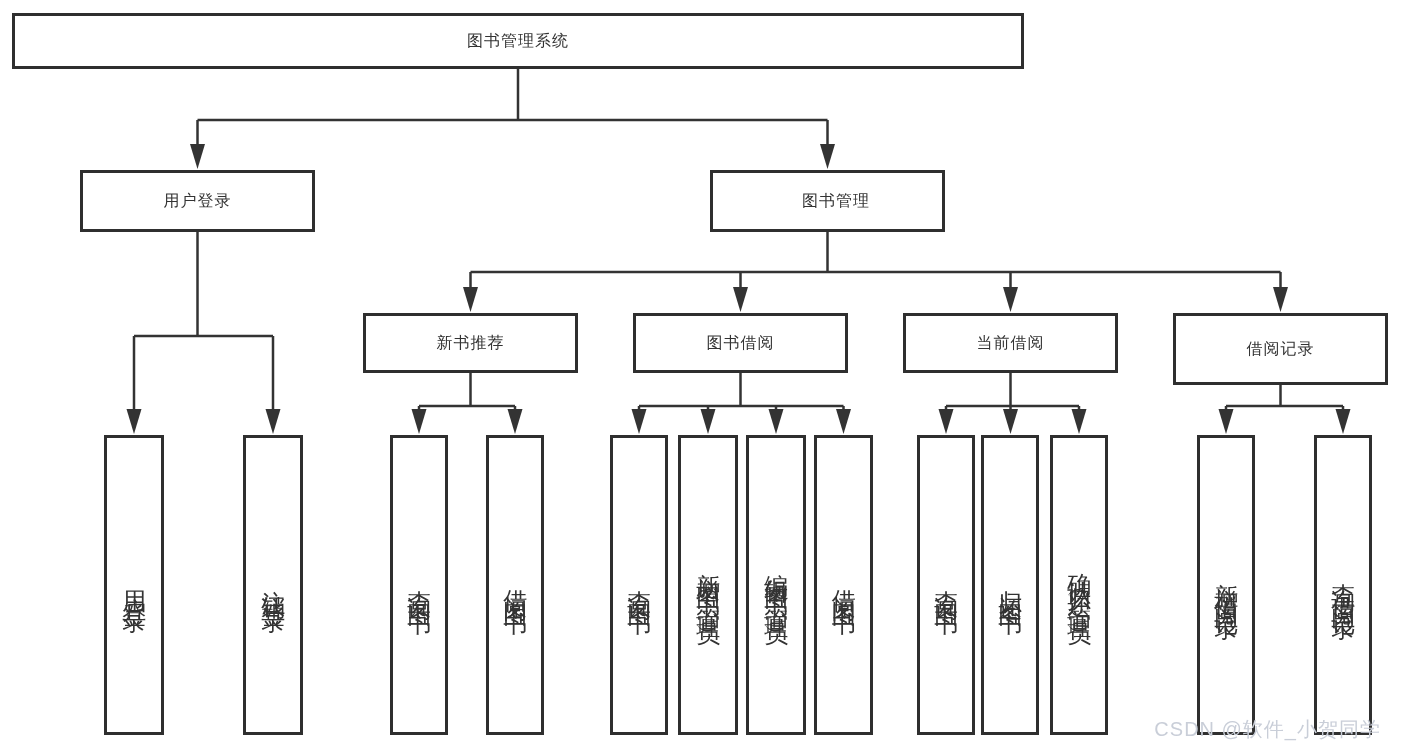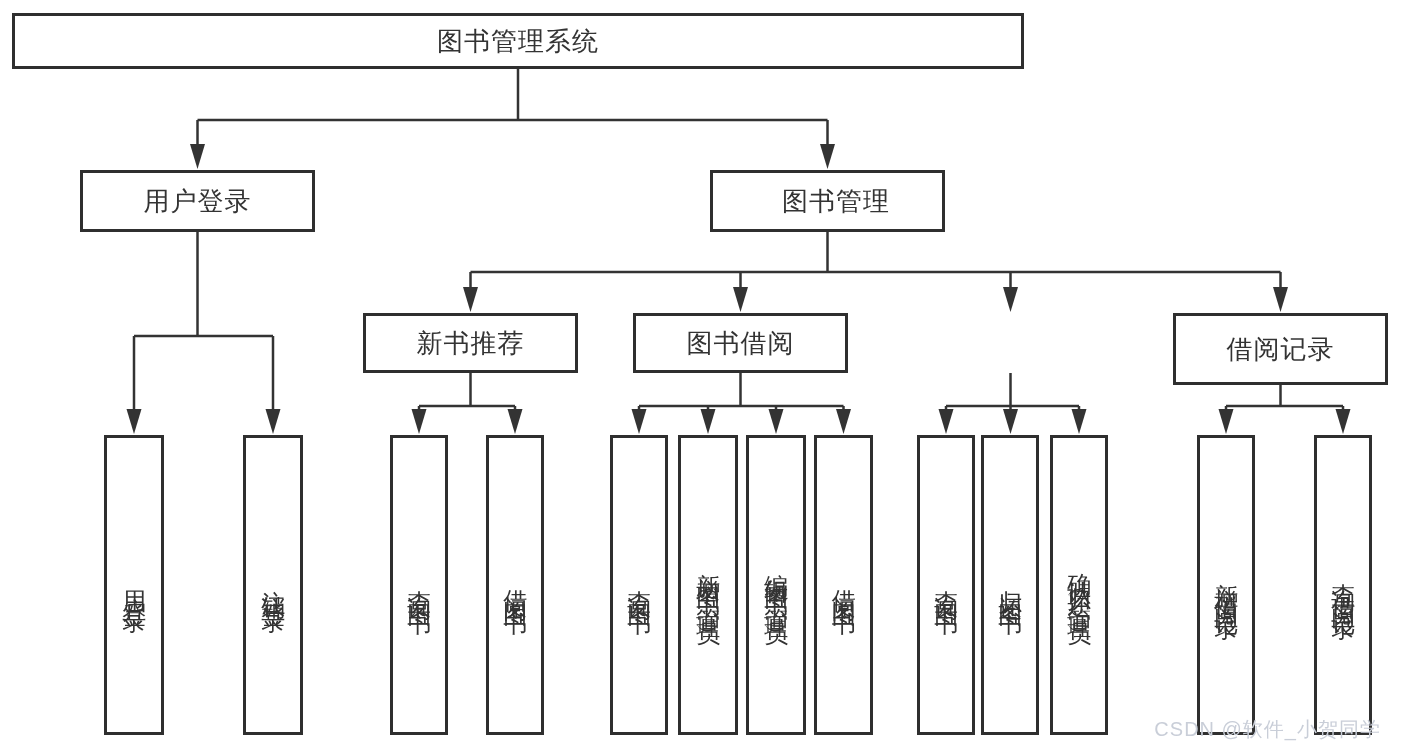--- a/index.html
+++ b/index.html
@@ -21,21 +21,21 @@
     box-sizing: border-box;
     background: #ffffff;
     border: 3px solid #2f2f2f;
     color: #333333;
     display: flex;
     align-items: center;
     justify-content: center;
     text-align: center;
   }
   .h-box {
-    font-size: 26px;
+    font-size: 16px;
     letter-spacing: 1px;
     line-height: 1;
     text-align: center;
   }
   .v-box {
     writing-mode: vertical-rl;
     text-orientation: mixed;
     font-size: 24px;
     letter-spacing: 7px;
     line-height: 1.1;
@@ -119,20 +119,21 @@
     </g>
   </svg>
 
   <div class="box h-box" style="left:12px; top:13px; width:1012px; height:56px;">图书管理系统</div>
 
   <div class="box h-box" style="left:80px; top:170px; width:235px; height:62px;">用户登录</div>
   <div class="box h-box" style="left:710px; top:170px; width:235px; height:62px;padding-left:17px;">图书管理</div>
 
   <div class="box h-box" style="left:363px; top:313px; width:215px; height:60px;">新书推荐</div>
   <div class="box h-box" style="left:633px; top:313px; width:215px; height:60px;">图书借阅</div>
+  <div class="box h-box" style="left:903px; top:313px; width:215px; height:60px;">当前借阅</div>
   <div class="box h-box" style="left:1173px; top:313px; width:215px; height:72px;">借阅记录</div>
 
   <div class="box v-box" style="left:104px; top:435px; width:60px; height:300px;">用户登录</div>
   <div class="box v-box" style="left:243px; top:435px; width:60px; height:300px;">注销登录</div>
 
   <div class="box v-box" style="left:390px; top:435px; width:58px; height:300px;">查询图书</div>
   <div class="box v-box" style="left:486px; top:435px; width:58px; height:300px;">借阅图书</div>
 
   <div class="box v-box" style="left:610px; top:435px; width:58px; height:300px;">查询图书</div>
   <div class="box v-box" style="left:678px; top:435px; width:60px; height:300px;">新增图书（管理员）</div>

